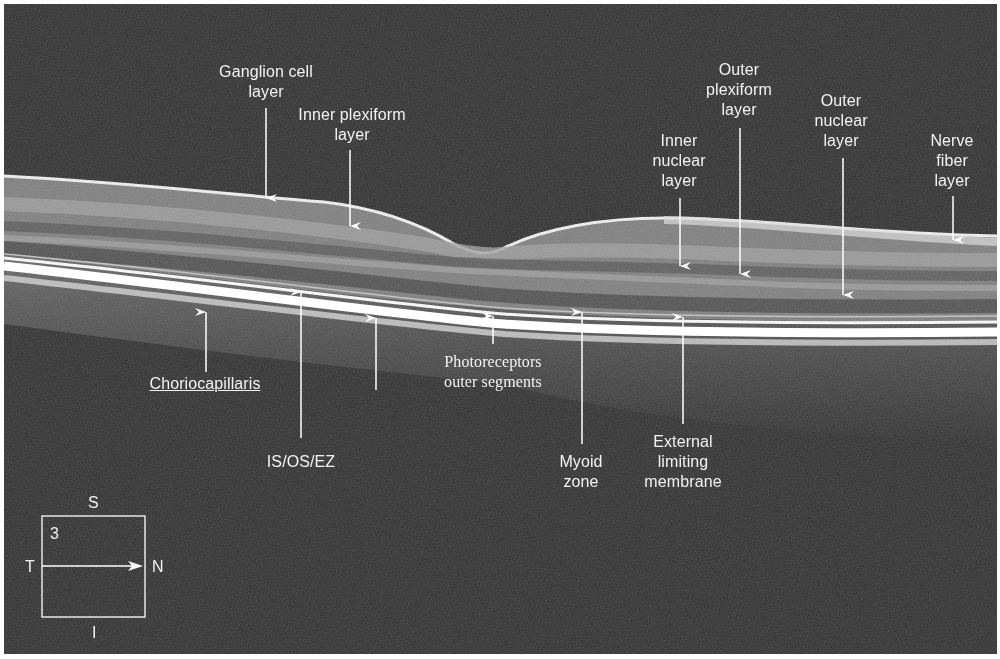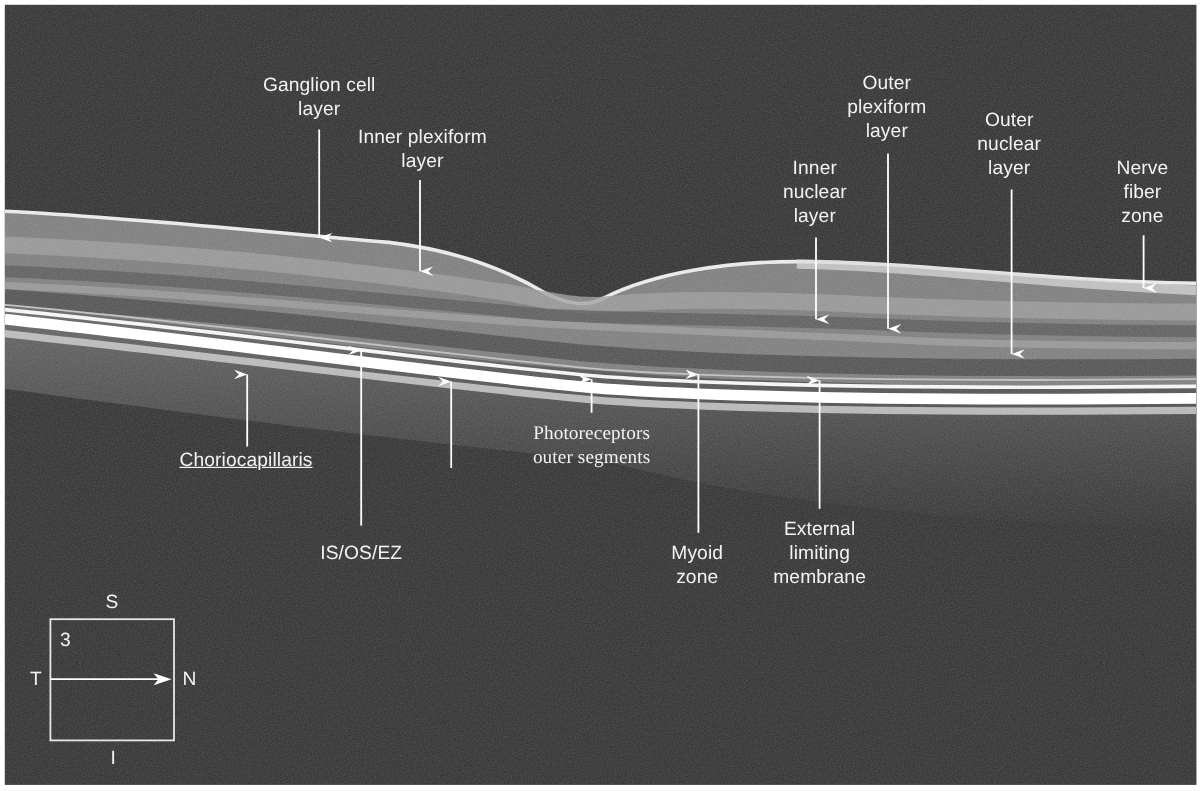--- a/index.html
+++ b/index.html
@@ -1,19 +1,19 @@
 <!DOCTYPE html>
 <html><head>
 <meta charset="utf-8">
 <style>
   html, body { margin: 0; padding: 0; background: #ffffff; }
   body { width: 1000px; height: 659px; position: relative; overflow: hidden; font-family: "Liberation Sans", sans-serif; }
   #scan {
     position: absolute; left: 4px; top: 4px; width: 993px; height: 650px;
-    background: #404040;
+    background: #1d4ed8;
     overflow: hidden;
   }
   #scan svg.bg { position: absolute; left: 0; top: 0; }
   .label {
     position: absolute; color: #f2f2f2; font-size: 16px; line-height: 20px;
     text-align: center; white-space: pre-line; transform: translateX(-50%);
     letter-spacing: 0.1px;
   }
   .orient { position: absolute; color: #f2f2f2; font-size: 16px; line-height: 18px; }
   svg.overlay { position: absolute; left: 0; top: 0; pointer-events: none; }
@@ -99,21 +99,21 @@
 nuclear
 layer</div>
   <div class="label" style="left:735px; top:56px;">Outer
 plexiform
 layer</div>
   <div class="label" style="left:837px; top:87px;">Outer
 nuclear
 layer</div>
   <div class="label" style="left:948px; top:127px;">Nerve
 fiber
-zone</div>
+layer</div>
 
   <div class="label" style="left:201px; top:370px;text-decoration:underline;">Choriocapillaris</div>
   <div class="label" style="left:297px; top:448px;">IS/OS/EZ</div>
   <div class="label" style="left:489px; top:348px;font-family:Liberation Serif, serif;">Photoreceptors
 outer segments</div>
   <div class="label" style="left:577px; top:448px;">Myoid
 zone</div>
   <div class="label" style="left:679px; top:428px;">External
 limiting
 membrane</div>

